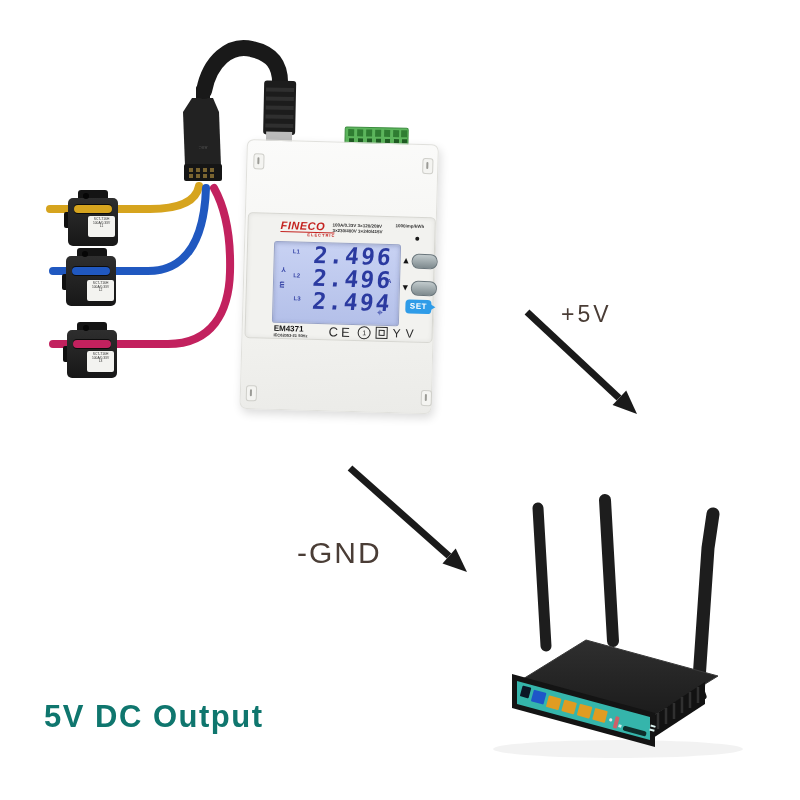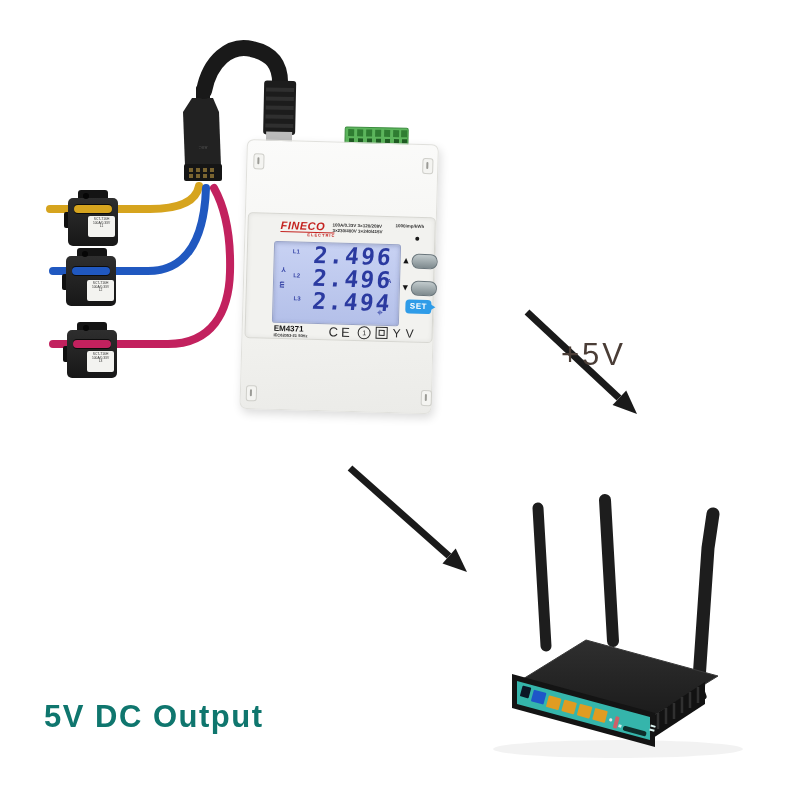--- a/index.html
+++ b/index.html
@@ -4,21 +4,21 @@
 <style>
   html,body{margin:0;padding:0;background:#fff;}
   #stage{position:relative;width:800px;height:800px;background:#ffffff;overflow:hidden;
          font-family:"Liberation Sans",sans-serif;}
   #stage svg.scene{position:absolute;left:0;top:0;}
 
   
   .t{position:absolute;white-space:nowrap;}
 
   
-  .plus5v{left:561px;top:301px;font-size:31px;font-weight:500;letter-spacing:3px;color:#4a3d36;margin-top:36px;}
+  .plus5v{left:561px;top:301px;font-size:23px;font-weight:500;letter-spacing:3px;color:#4a3d36;}
   .gnd{left:297px;top:536px;font-size:30px;font-weight:500;letter-spacing:2px;color:#4a3d36;}
   .output{left:44px;top:699px;font-size:31px;font-weight:700;letter-spacing:1.5px;color:#0f766e;}
 
   
   .ctlabel{position:absolute;width:27px;height:21px;background:#f3f3f0;border-radius:2px;
            box-shadow:0 0 1px rgba(0,0,0,.6);overflow:hidden;}
   .ctlabel .in{width:66px;transform:scale(.41);transform-origin:left top;text-align:center;
                color:#2e2e2e;font-size:8px;line-height:9px;padding-top:3px;}
   .ctl1{left:88px;top:216px;} .ctl2{left:87px;top:280px;} .ctl3{left:87px;top:351px;}
 
@@ -301,15 +301,16 @@
     <div class="in">
       <div>SCT-T16H</div>
       <div>100A/0.33V</div>
       <div>L3</div>
     </div>
   </div>
 
   <div class="t connmark">ABC</div>
 
   <div class="t plus5v">+5V</div>
+  <div class="t gnd">-GND</div>
   <div class="t output">5V DC Output</div>
 
 </div>
 
 </body></html>

